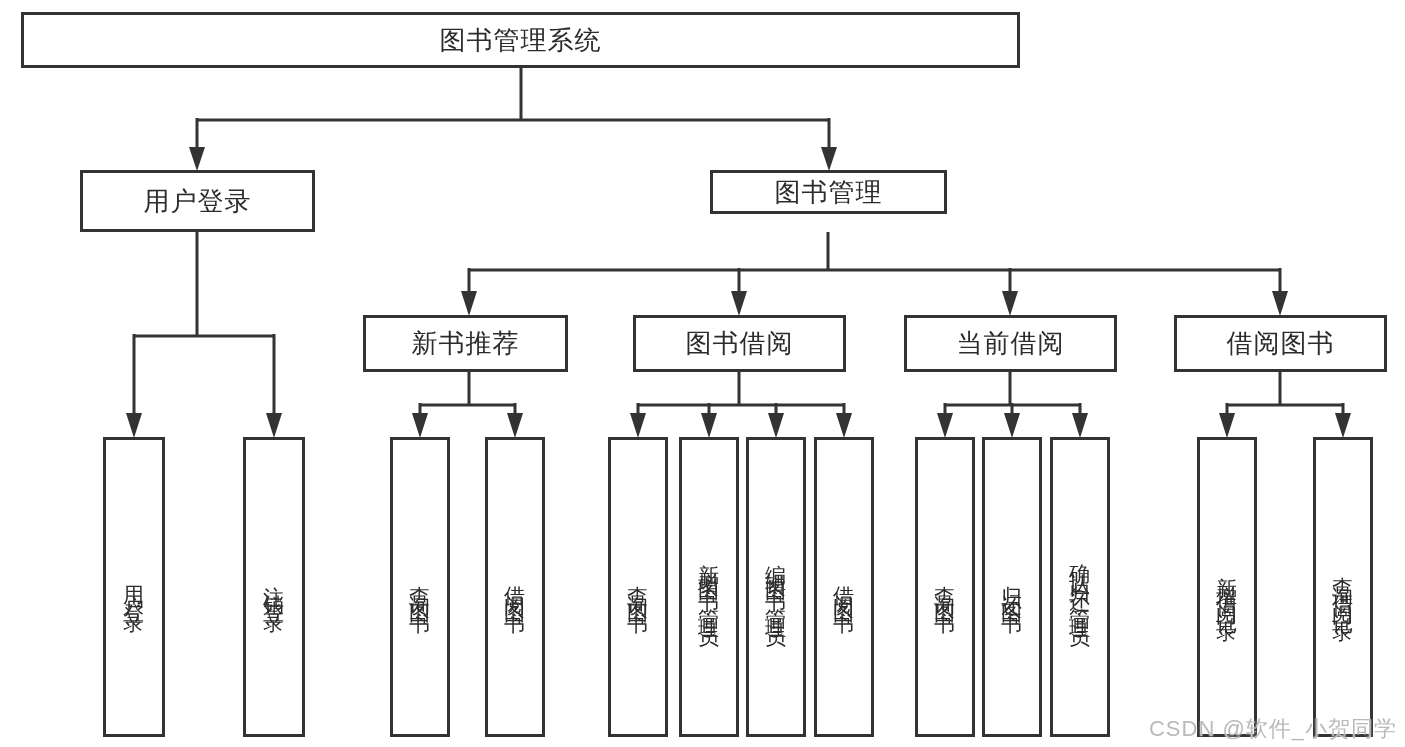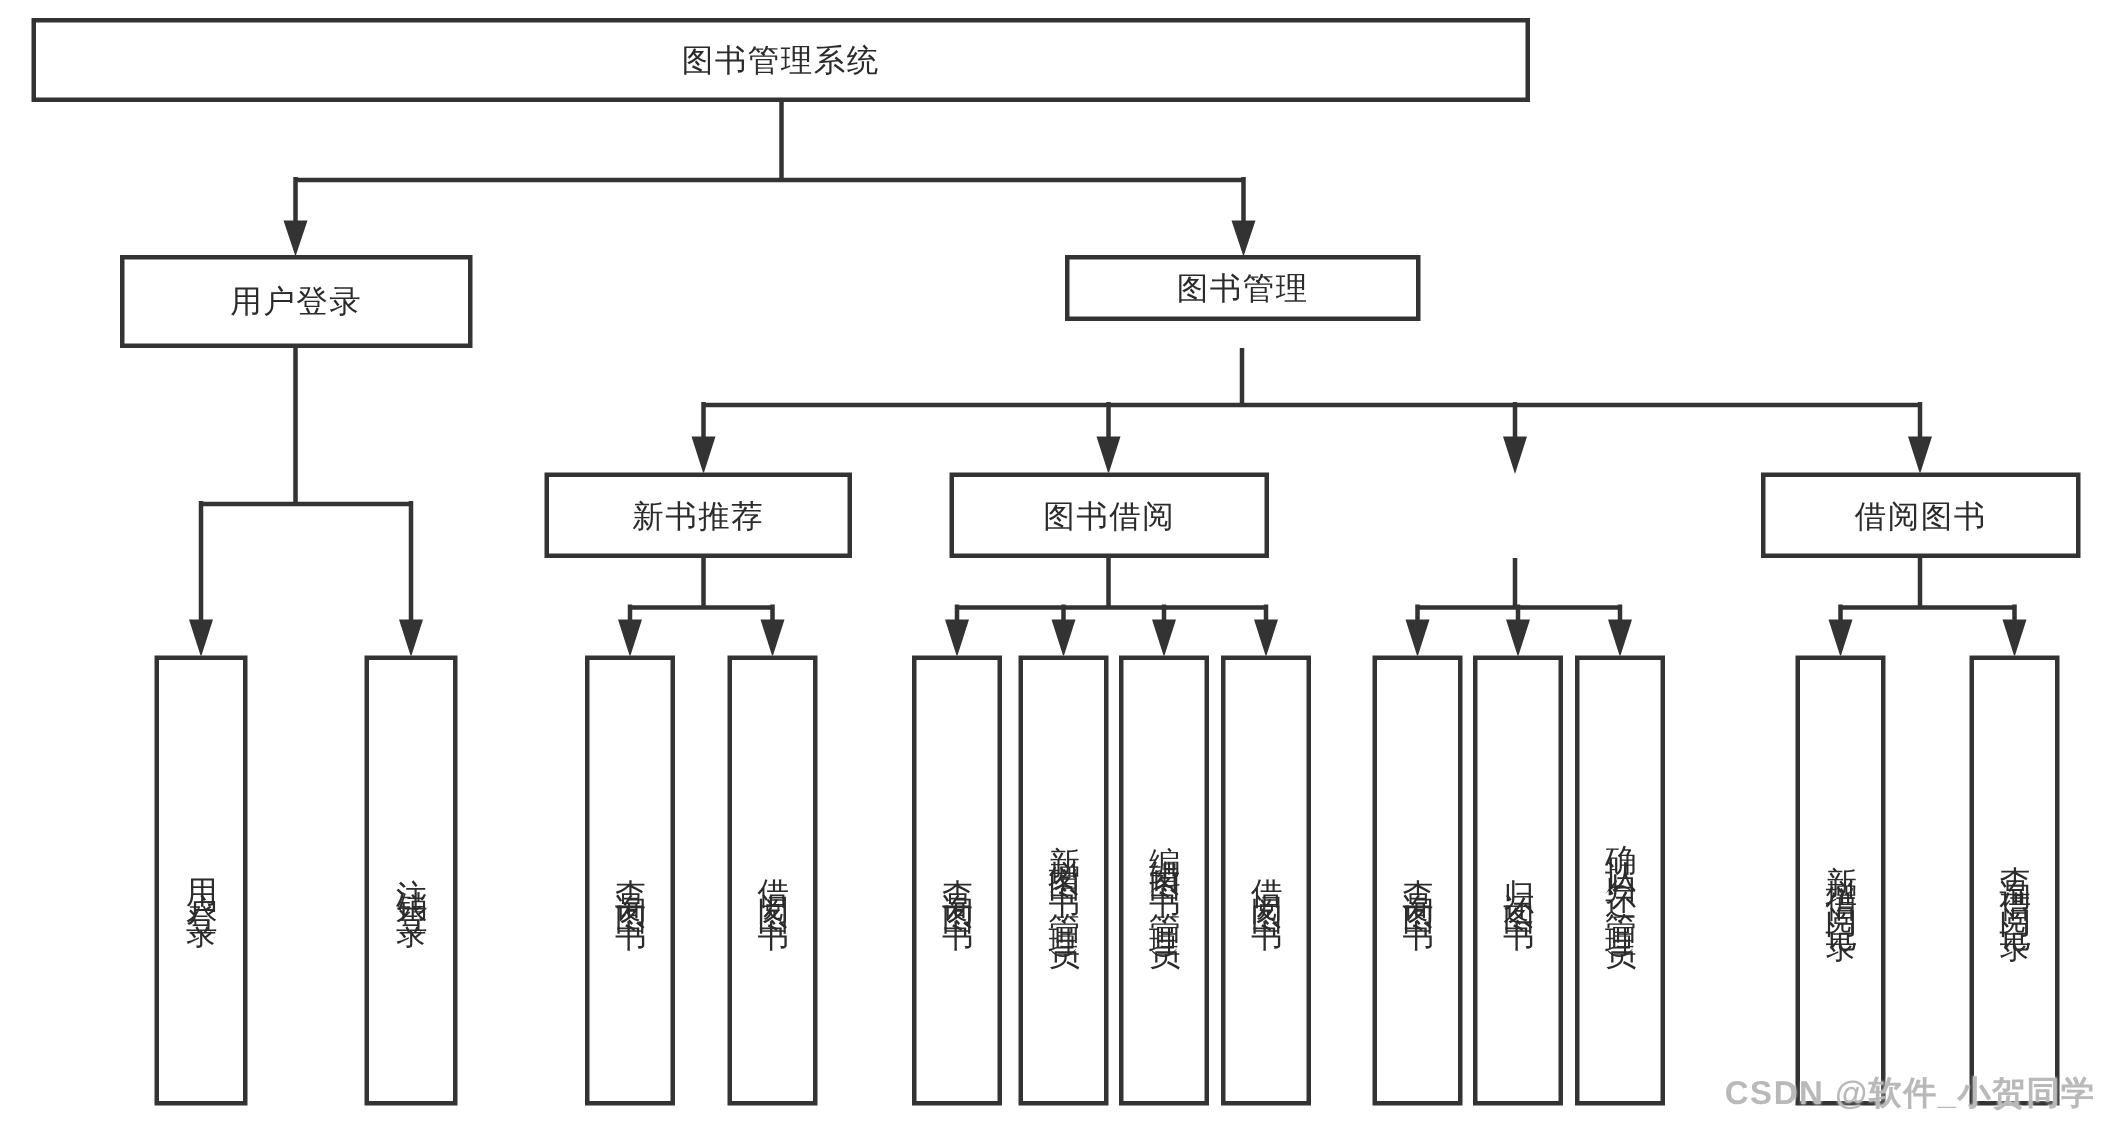--- a/index.html
+++ b/index.html
@@ -27,21 +27,21 @@
     box-sizing: border-box;
     border: 3px solid #333333;
     background: #ffffff;
     display: flex;
     align-items: center;
     justify-content: center;
     color: #2b2b2b;
     z-index: 2;
   }
   .hnode {
-    font-size: 21px;
+    font-size: 26px;
     letter-spacing: 1px;
     white-space: nowrap;
   }
   .leaf .vtext {
     writing-mode: vertical-rl;
     text-orientation: mixed;
     font-size: 21px;
     letter-spacing: 9px;
     line-height: 1;
     white-space: nowrap;
@@ -49,21 +49,20 @@
   .watermark {
     position: absolute;
     right: 8px;
     top: 714px;
     font-size: 22px;
     letter-spacing: 1px;
     color: #b9b9b9;
     text-shadow: 0 0 2px #ffffff;
     z-index: 5;
     white-space: nowrap;
-    font-weight: bold;
   }
 </style>
 </head>
 <body>
 
 <div id="canvas">
 
   <svg id="connectors" viewBox="0 0 1405 747" xmlns="http://www.w3.org/2000/svg" aria-hidden="true">
     <path d="M521 66 V121.5
              M195.5 120 H830.5
@@ -119,20 +118,21 @@
              M1335 413 L1351 413 L1343 438 Z" fill="#333333" stroke="none"></path>
   </svg>
 
   <div class="node hnode" style="left:21px;top:12px;width:999px;height:56px">图书管理系统</div>
 
   <div class="node hnode" style="left:80px;top:170px;width:235px;height:62px">用户登录</div>
   <div class="node hnode" style="left:710px;top:170px;width:237px;height:44px">图书管理</div>
 
   <div class="node hnode" style="left:363px;top:315px;width:205px;height:57px">新书推荐</div>
   <div class="node hnode" style="left:633px;top:315px;width:213px;height:57px">图书借阅</div>
+  <div class="node hnode" style="left:904px;top:315px;width:213px;height:57px">当前借阅</div>
   <div class="node hnode" style="left:1174px;top:315px;width:213px;height:57px">借阅图书</div>
 
   <div class="node leaf" style="left:103px;top:437px;width:62px;height:300px">
     <span class="vtext">用户登录</span>
   </div>
   <div class="node leaf" style="left:243px;top:437px;width:62px;height:300px">
     <span class="vtext">注销登录</span>
   </div>
 
   <div class="node leaf" style="left:390px;top:437px;width:60px;height:300px">

